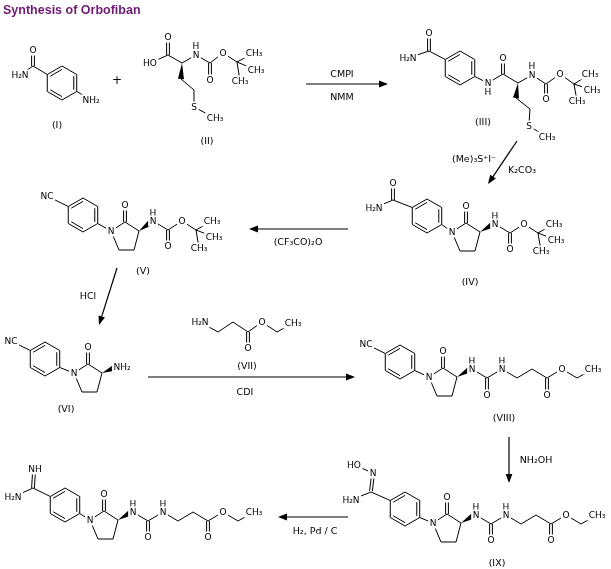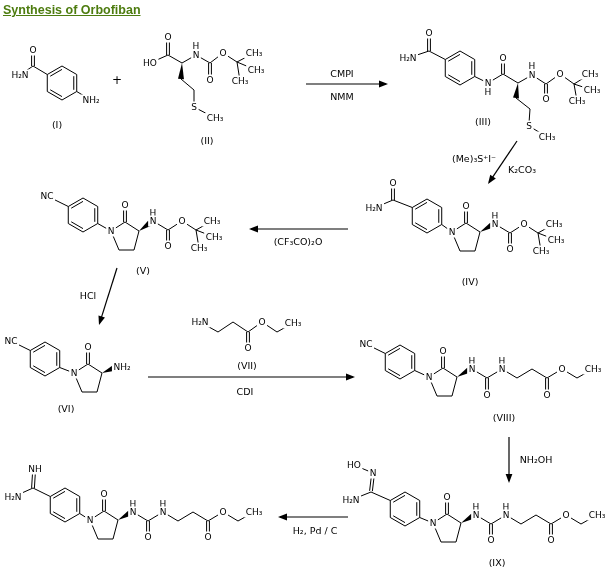--- a/index.html
+++ b/index.html
@@ -1,18 +1,18 @@
 <!DOCTYPE html>
 <html><head>
 <meta charset="utf-8">
 <style>
   html,body{margin:0;padding:0;background:#fff;}
   .canvas{position:relative;width:611px;height:569px;background:#ffffff;overflow:hidden;
           font-family:"DejaVu Sans",sans-serif;}
-  .title{position:absolute;left:3px;top:3px;font:bold 12.5px "Liberation Sans",sans-serif;color:#4d7c0f;text-decoration:underline;}
+  .title{position:absolute;left:3px;top:3px;font:bold 12.5px "Liberation Sans",sans-serif;color:#701a75;}
   svg{position:absolute;left:0;top:0;}
   .atom{font:9px "DejaVu Sans",sans-serif;fill:#000;}
   .clabel{font:9.5px "DejaVu Sans",sans-serif;fill:#000;}
   .rlabel{font:9.5px "DejaVu Sans",sans-serif;fill:#000;}
   .plus{font:12px "DejaVu Sans",sans-serif;fill:#000;}
 </style>
 </head>
 <body>
 
 <div class="canvas">

